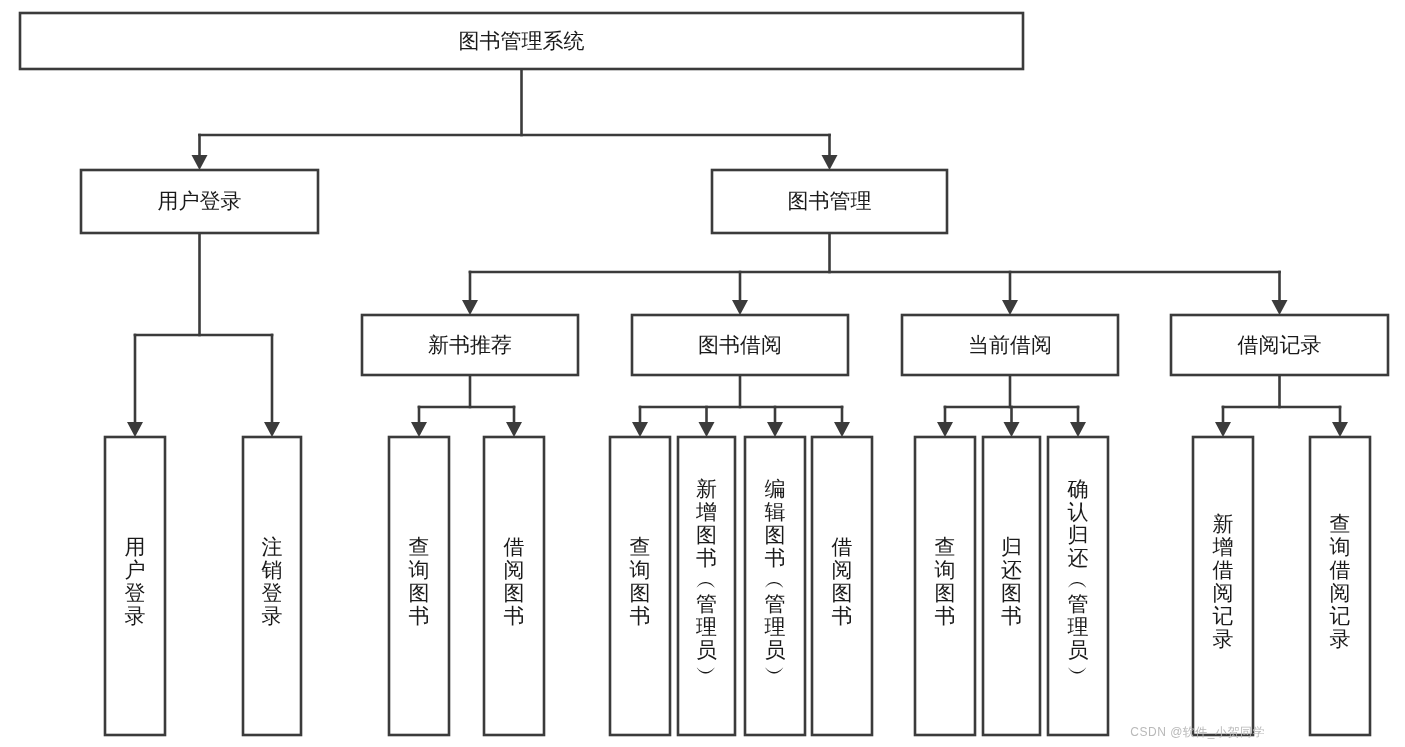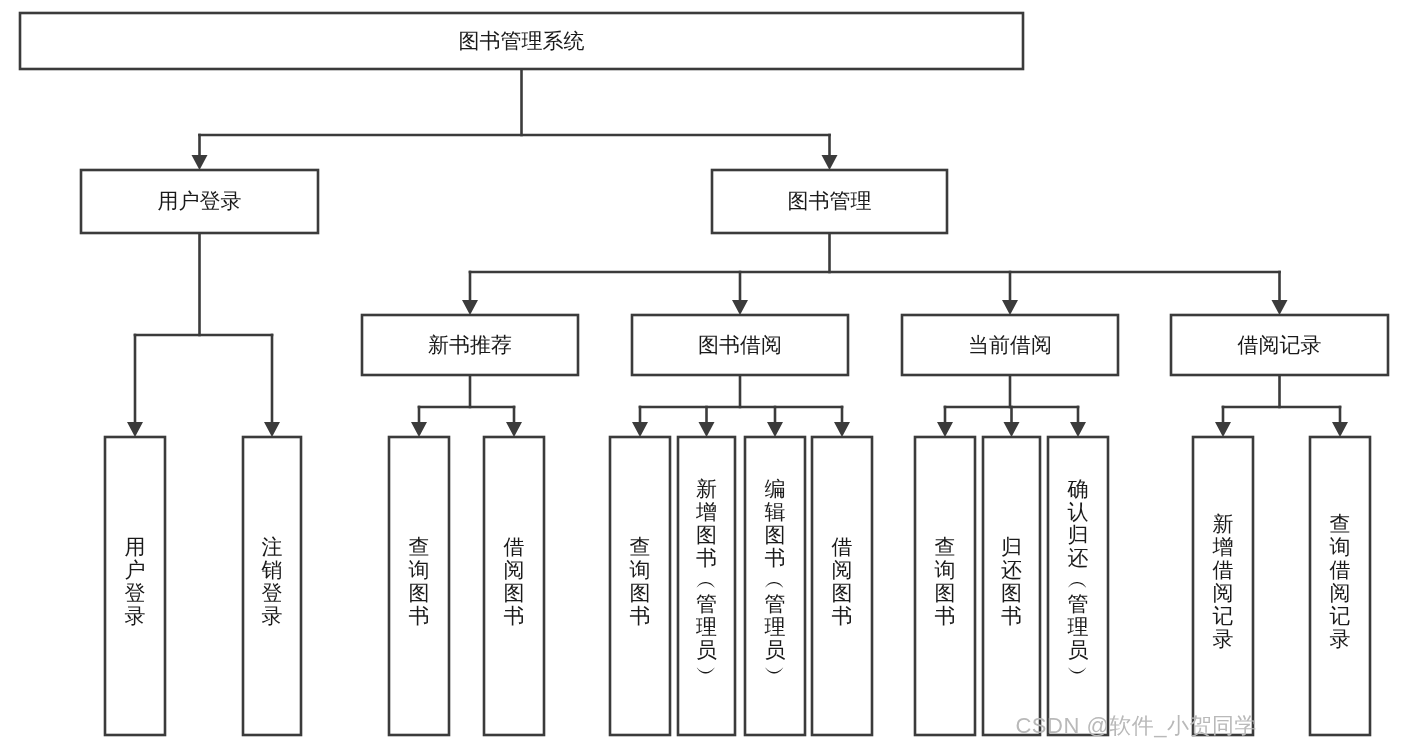--- a/index.html
+++ b/index.html
@@ -49,24 +49,24 @@
     text-anchor: middle;
     dominant-baseline: middle;
   }
   .node-label-v {
     font-family: "Liberation Sans", "DejaVu Sans", sans-serif;
     font-size: 21px;
     fill: #1a1a1a;
   }
   .watermark {
     position: absolute;
-    right: 12px;
+    right: 4px;
     bottom: 6px;
     font-family: "Liberation Sans", "DejaVu Sans", sans-serif;
-    font-size: 22px;
+    font-size: 12px;
     color: #b9b9b9;
     letter-spacing: 0.5px;
     white-space: nowrap;
     user-select: none;
   }
 </style>
 </head>
 <body>
 
 <div id="diagram-root">

